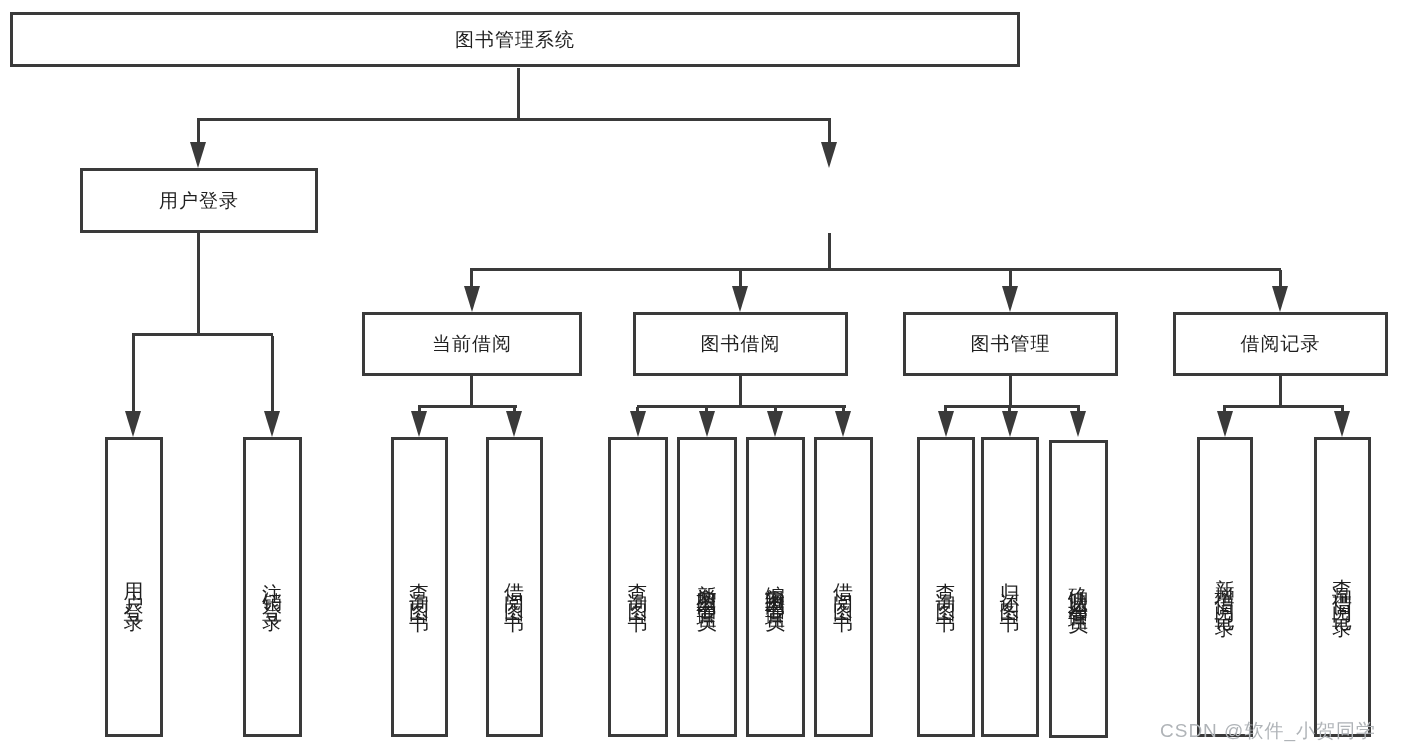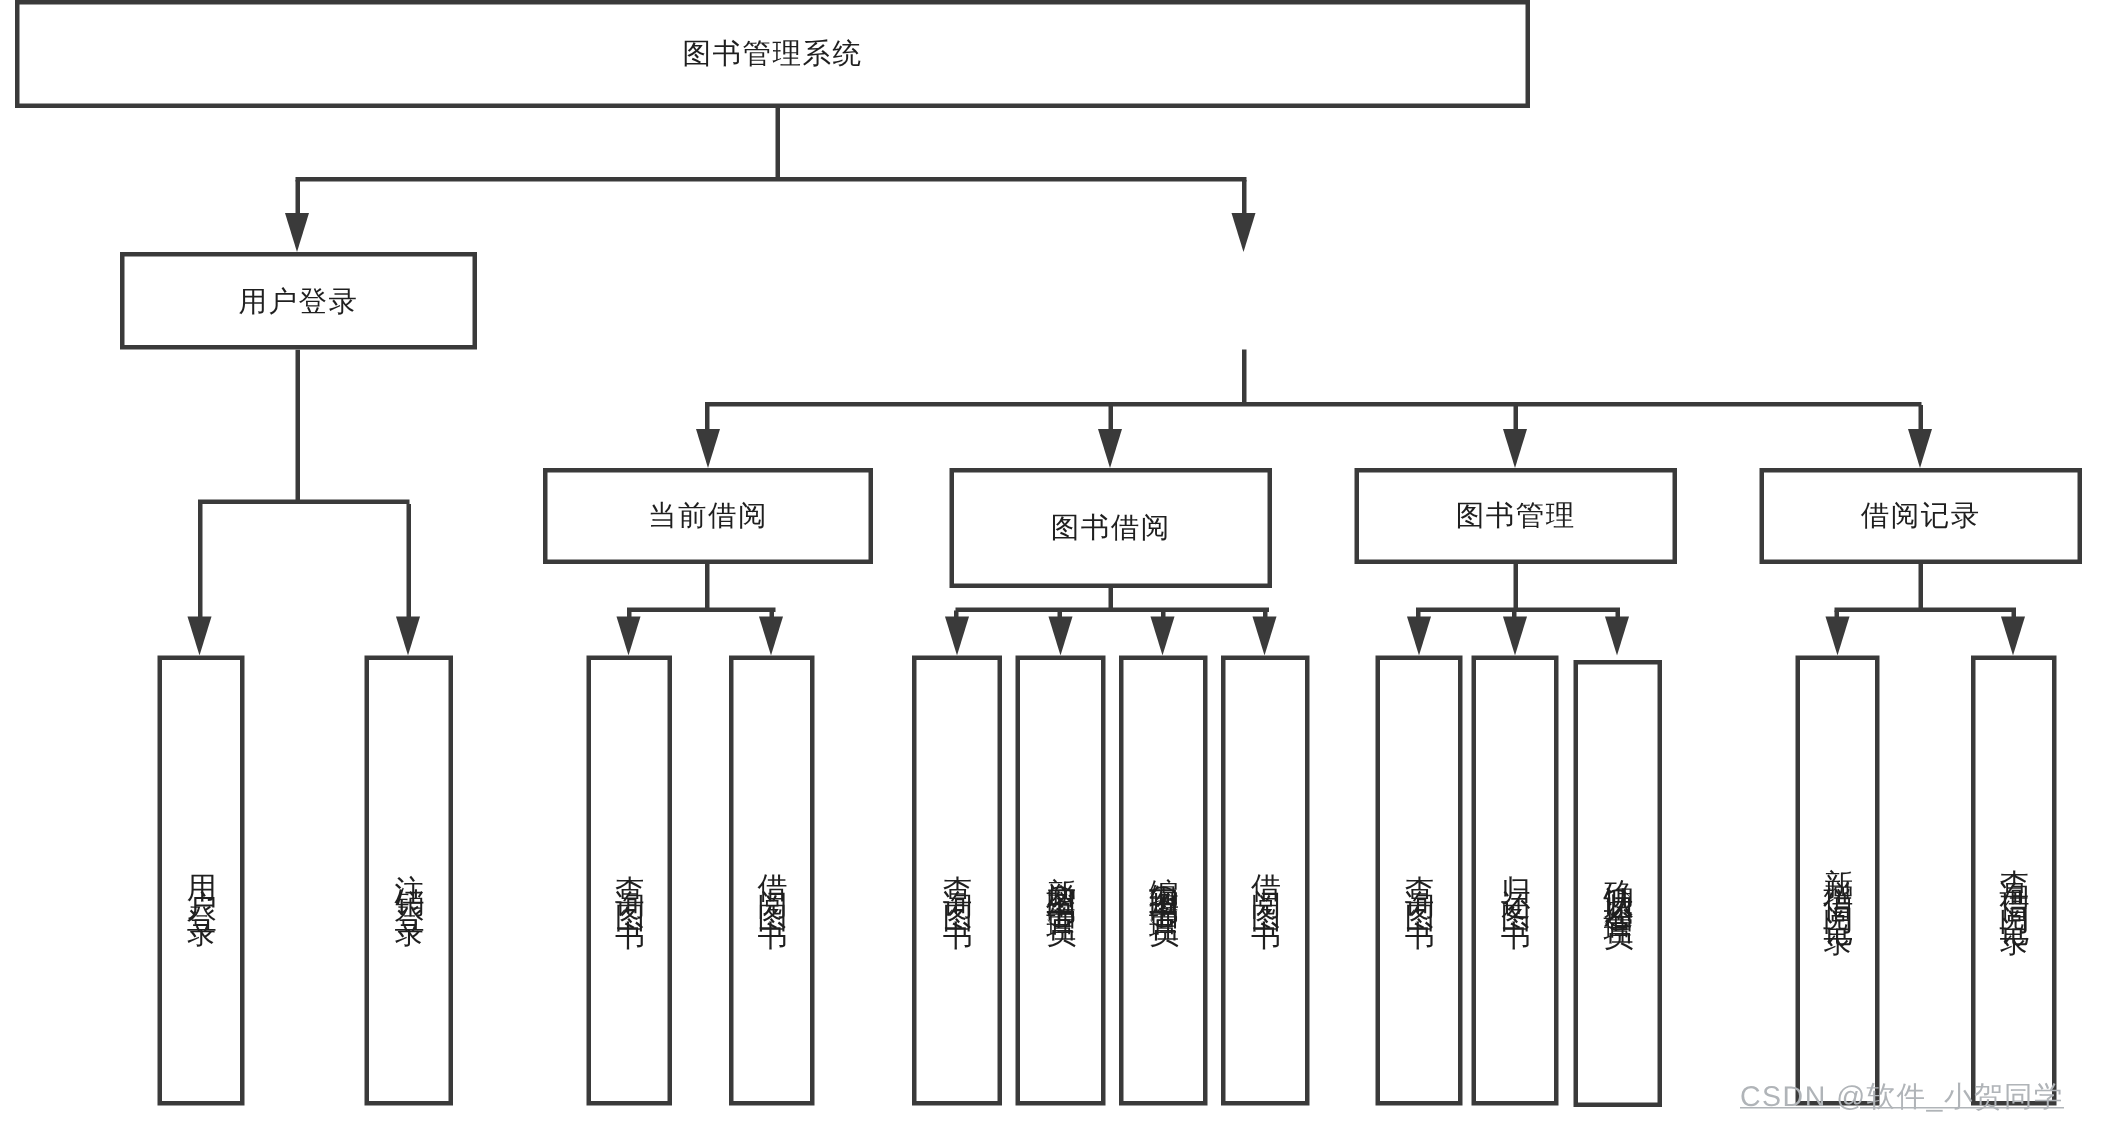--- a/index.html
+++ b/index.html
@@ -56,29 +56,28 @@
     z-index:1;
   }
   .watermark{
     position:absolute;
     left:1160px;top:718px;
     font-size:19px;
     color:var(--wm);
     letter-spacing:1px;
     z-index:5;
     white-space:nowrap;
-    text-decoration:underline;
   }
 </style>
 </head>
 <body>
 
 <div id="canvas">
 
-  <div class="box" style="left:10px;top:0;width:1010px;height:72px">
+  <div class="box" style="left:10px;top:12px;width:1010px;height:55px">
     <span>图书管理系统</span>
   </div>
 
   <div class="vline" style="left:517px;top:68px;height:52px"></div>
   <div class="hline" style="left:197px;top:118px;width:634px"></div>
   <div class="vline" style="left:197px;top:120px;height:23px"></div>
   <div class="arrow" style="left:190px;top:142px"></div>
   <div class="vline" style="left:828px;top:120px;height:23px"></div>
   <div class="arrow" style="left:821px;top:142px"></div>
 
@@ -107,21 +106,21 @@
   <div class="vline" style="left:739px;top:270px;height:18px"></div>
   <div class="arrow" style="left:732px;top:286px"></div>
   <div class="vline" style="left:1009px;top:270px;height:18px"></div>
   <div class="arrow" style="left:1002px;top:286px"></div>
   <div class="vline" style="left:1279px;top:270px;height:18px"></div>
   <div class="arrow" style="left:1272px;top:286px"></div>
 
   <div class="box" style="left:362px;top:312px;width:220px;height:64px">
     <span>当前借阅</span>
   </div>
-  <div class="box" style="left:633px;top:312px;width:215px;height:80px">
+  <div class="box" style="left:633px;top:312px;width:215px;height:64px">
     <span>图书借阅</span>
   </div>
   <div class="box" style="left:903px;top:312px;width:215px;height:64px">
     <span>图书管理</span>
   </div>
   <div class="box" style="left:1173px;top:312px;width:215px;height:64px">
     <span>借阅记录</span>
   </div>
 
   <div class="vline" style="left:470px;top:376px;height:31px"></div>

